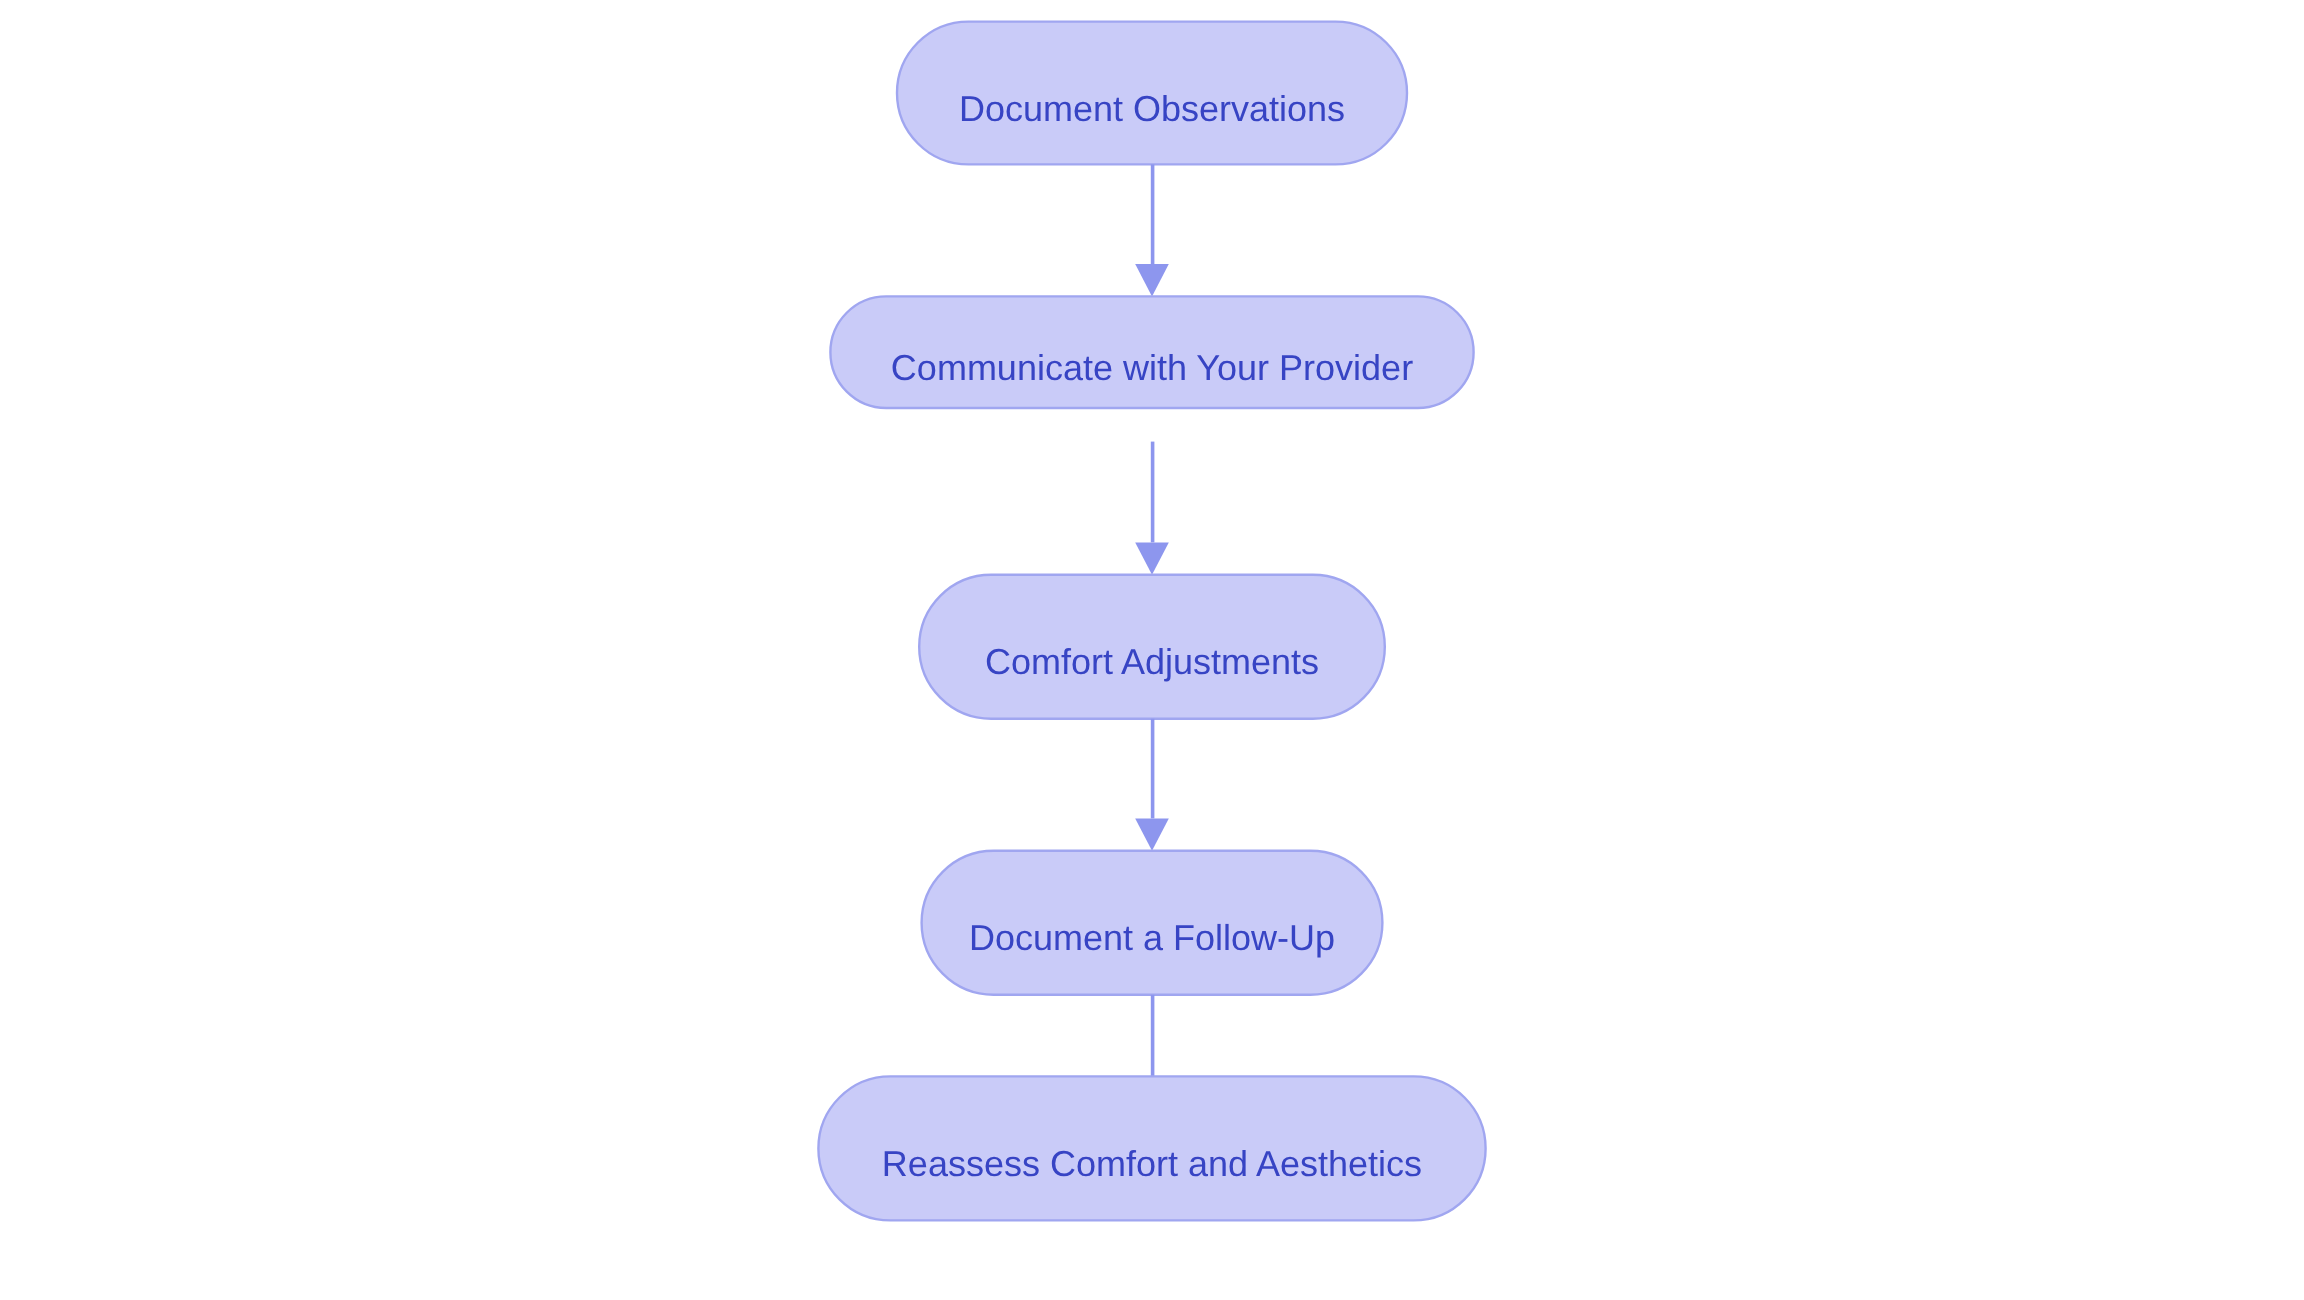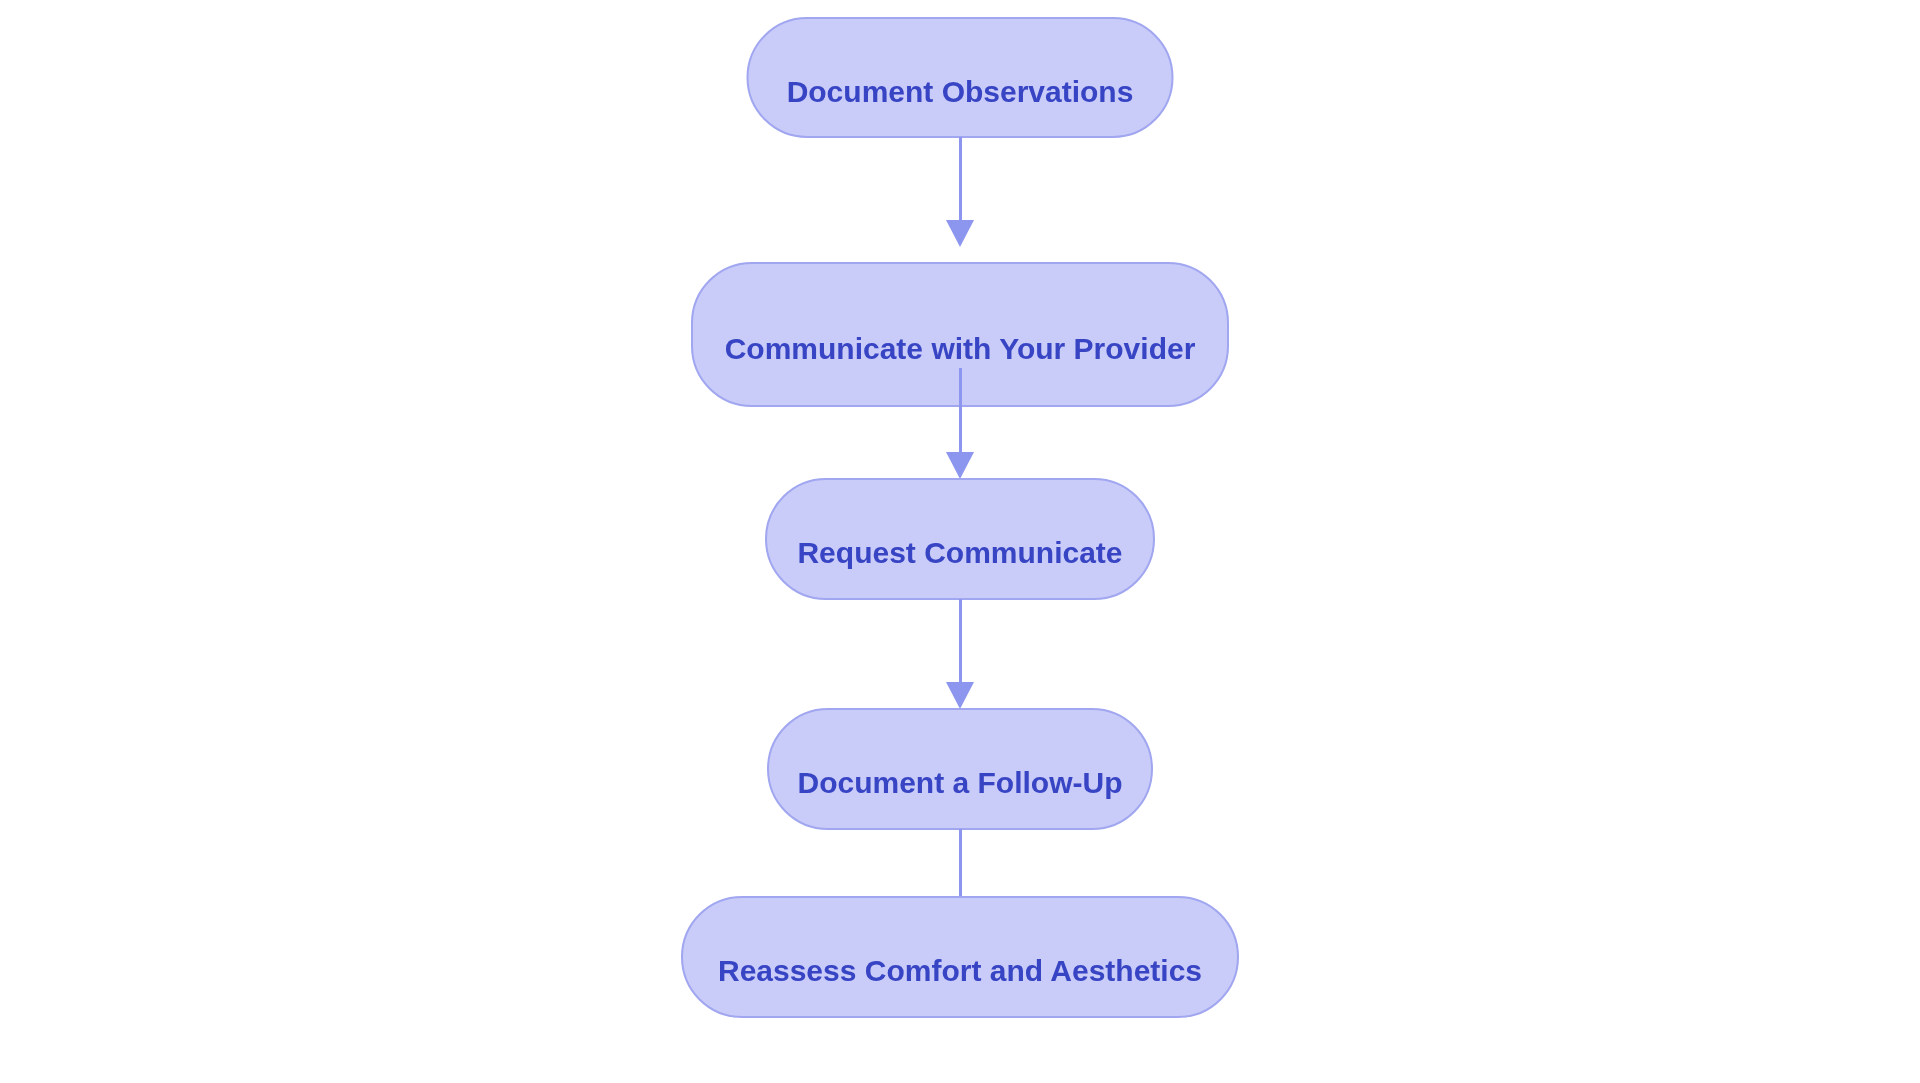--- a/index.html
+++ b/index.html
@@ -30,27 +30,27 @@
     background: var(--node-fill);
     border: 2px solid var(--node-border);
     border-radius: 61px;
     display: flex;
     align-items: center;
     justify-content: center;
   }
   .flow-node .label {
     color: var(--node-text-color);
     font-size: 30px;
-    font-weight: 700;
+    font-weight: 400;
     white-space: nowrap;
     text-align: center;
     margin-top: 28px;
   }
   .node-1 { top: 17px;  width: 427px; height: 121px; }
-  .node-2 { top: 262px; width: 538px; height: 145px; }
+  .node-2 { top: 246px; width: 538px; height: 95px; }
   .node-3 { top: 478px; width: 390px; height: 122px; }
   .node-4 { top: 708px; width: 386px; height: 122px; }
   .node-5 { top: 896px; width: 558px; height: 122px; }
 
   .connector-arrow {
     position: absolute;
     left: 50%;
     transform: translateX(-50%);
     width: 28px;
     display: flex;
@@ -91,21 +91,21 @@
   <div class="flow-node node-2">
     <span class="label">Communicate with Your Provider</span>
   </div>
 
   <div class="connector-arrow arrow-2">
     <div class="arrow-line"></div>
     <div class="arrow-head"></div>
   </div>
 
   <div class="flow-node node-3">
-    <span class="label">Request Communicate</span>
+    <span class="label">Comfort Adjustments</span>
   </div>
 
   <div class="connector-arrow arrow-3">
     <div class="arrow-line"></div>
     <div class="arrow-head"></div>
   </div>
 
   <div class="flow-node node-4">
     <span class="label">Document a Follow-Up</span>
   </div>

